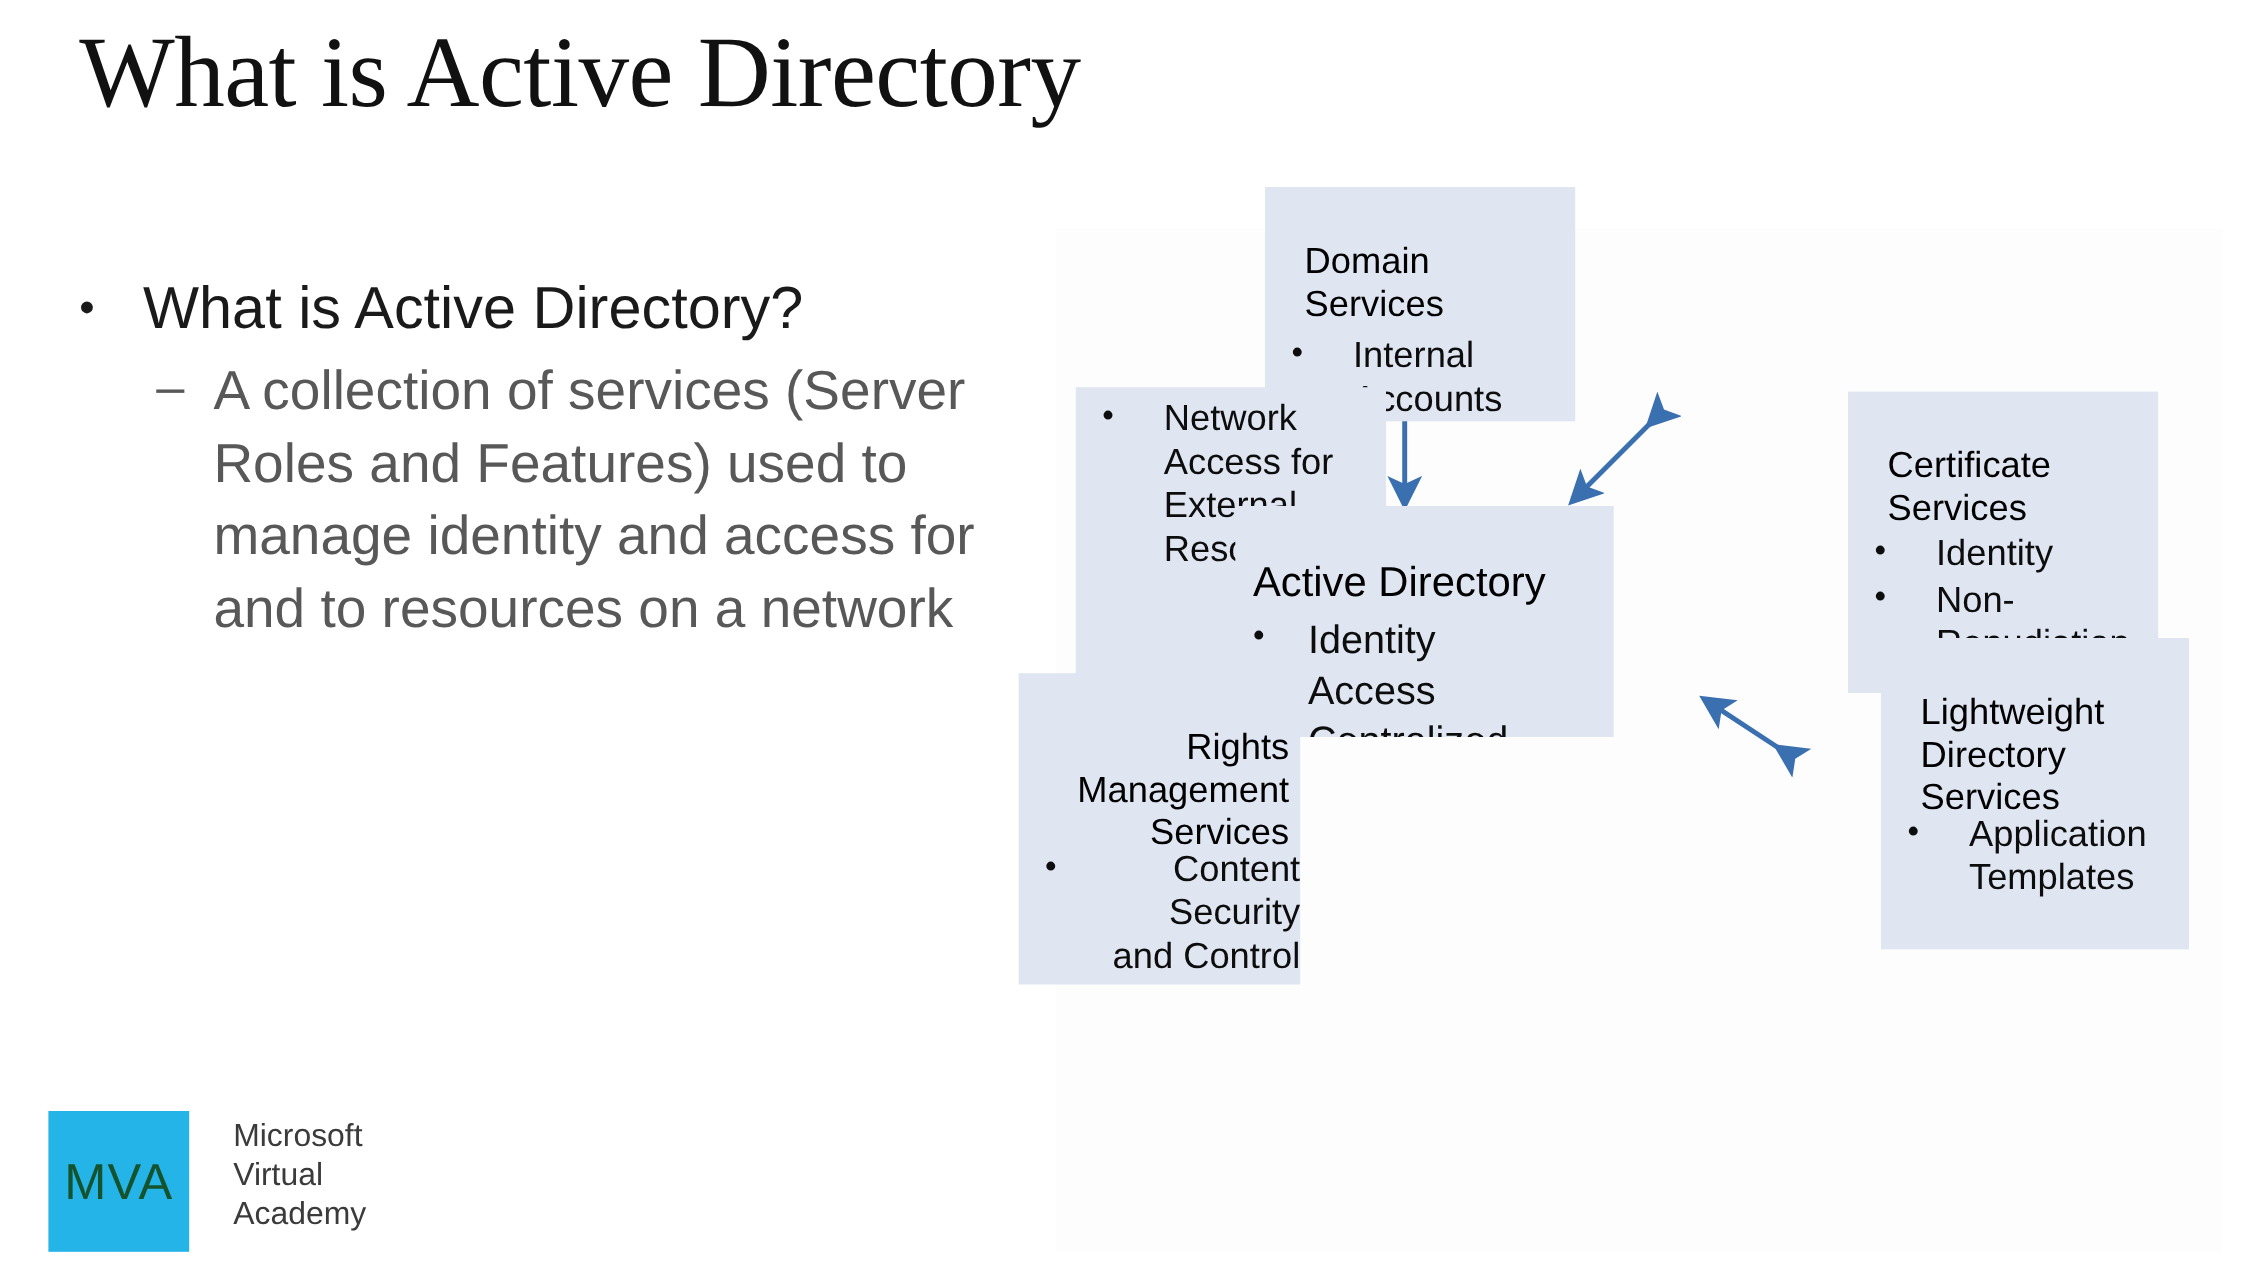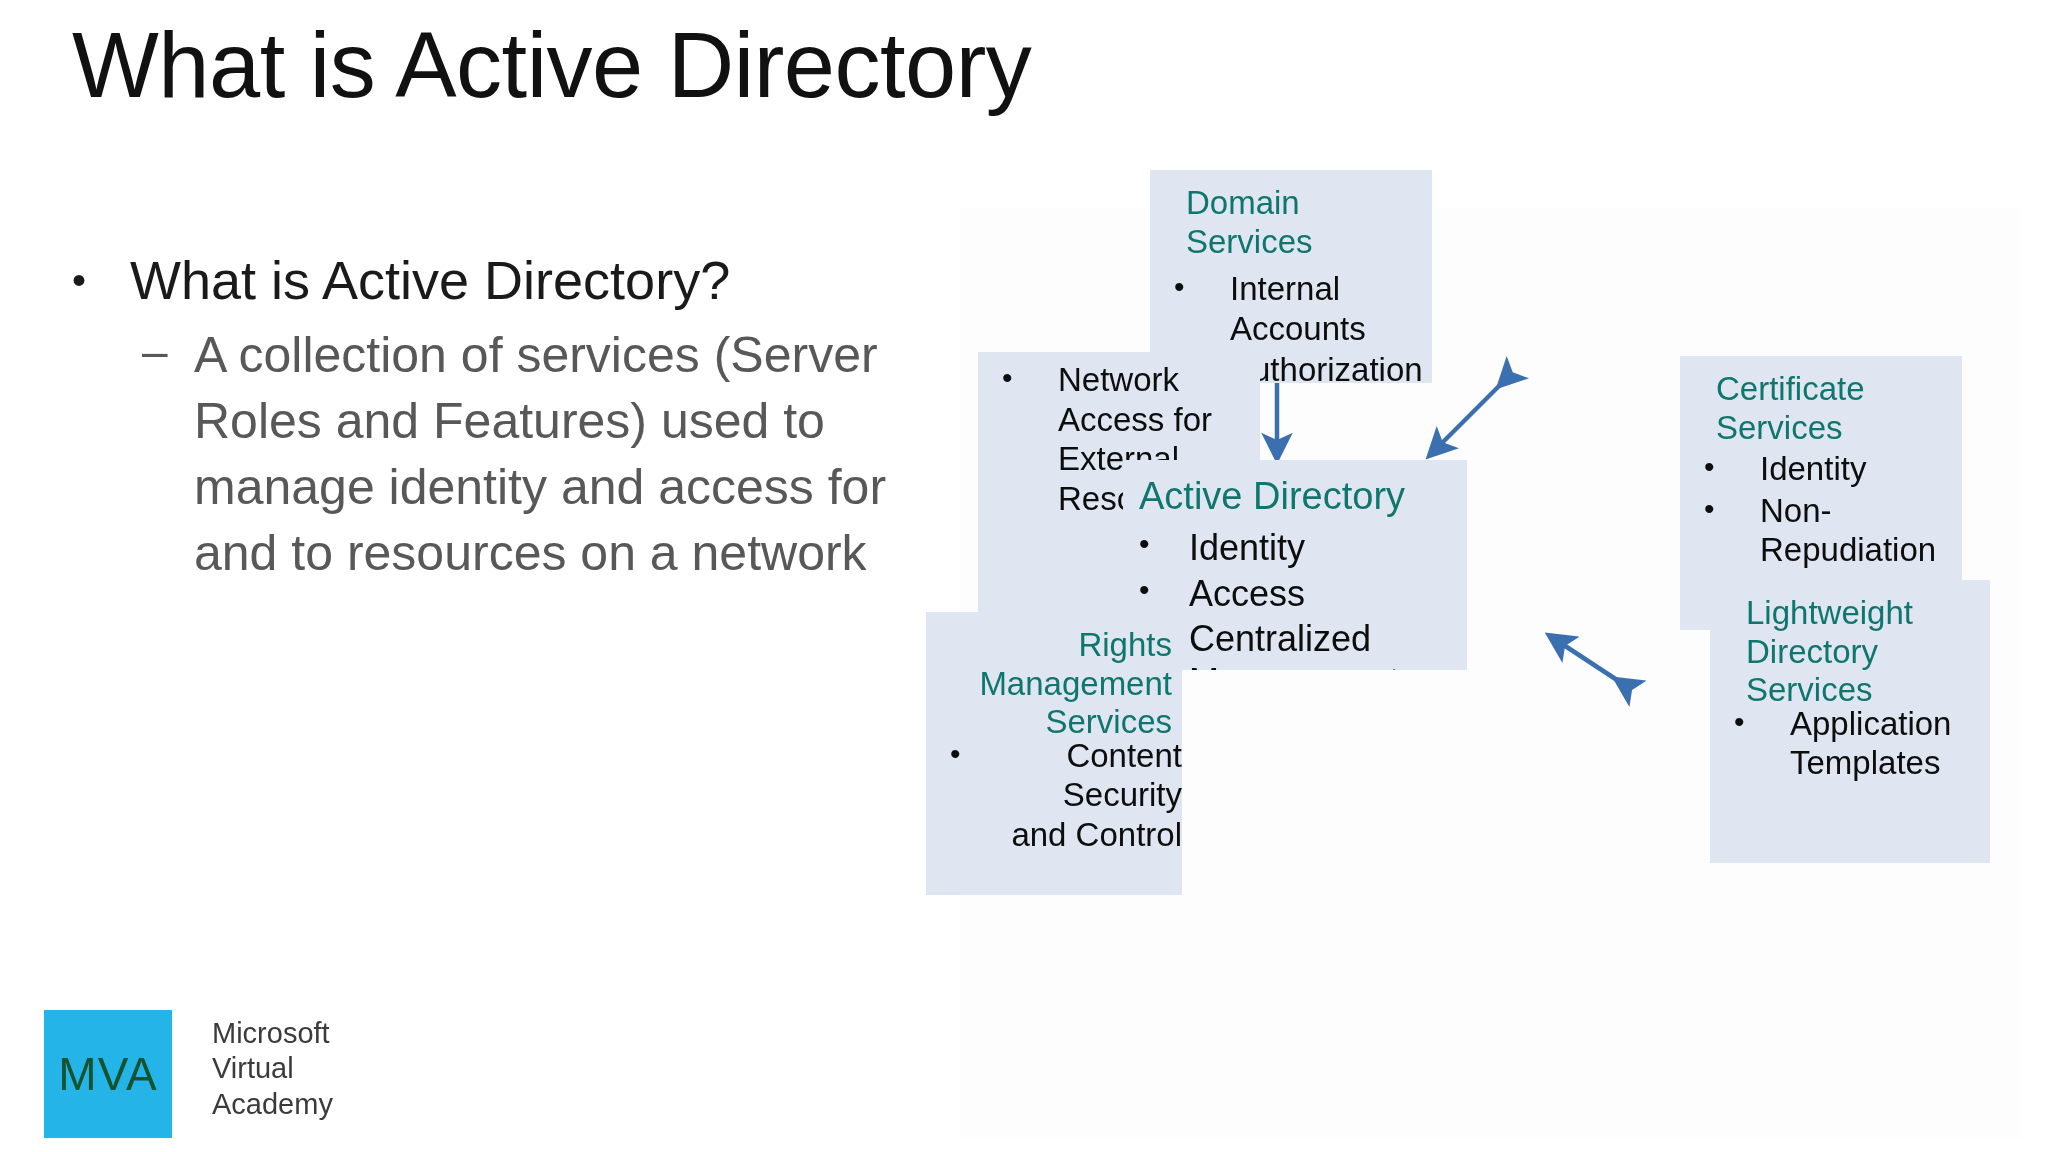--- a/index.html
+++ b/index.html
@@ -23,20 +23,21 @@
     position: absolute;
     left: 72px;
     top: 16px;
     width: 1200px;
     font-size: 92px;
     line-height: 1.08;
     font-weight: 300;
     color: #111111;
     letter-spacing: -0.5px;
     white-space: nowrap;
+    font-family: Liberation Serif, serif;
   }
 
   
   #body-block {
     position: absolute;
     left: 72px;
     top: 250px;
     width: 900px;
   }
   .bullet-l1 {
@@ -97,23 +98,24 @@
   .node {
     position: absolute;
     background: #dfe5f1;
     box-sizing: border-box;
     padding: 0;
     overflow: hidden;
   }
   .node-title {
     font-size: 33px;
     line-height: 1.17;
-    color: #0f766e;
+    color: #000000;
     font-weight: 400;
     padding: 14px 10px 0 36px;
+    margin-top: 34px;
   }
   .node-title.center-title {
     font-size: 38px;
     padding: 14px 2px 0 16px;
   }
   .node-list {
     list-style: none;
     margin: 8px 0 0 0;
     padding: 0;
   }

